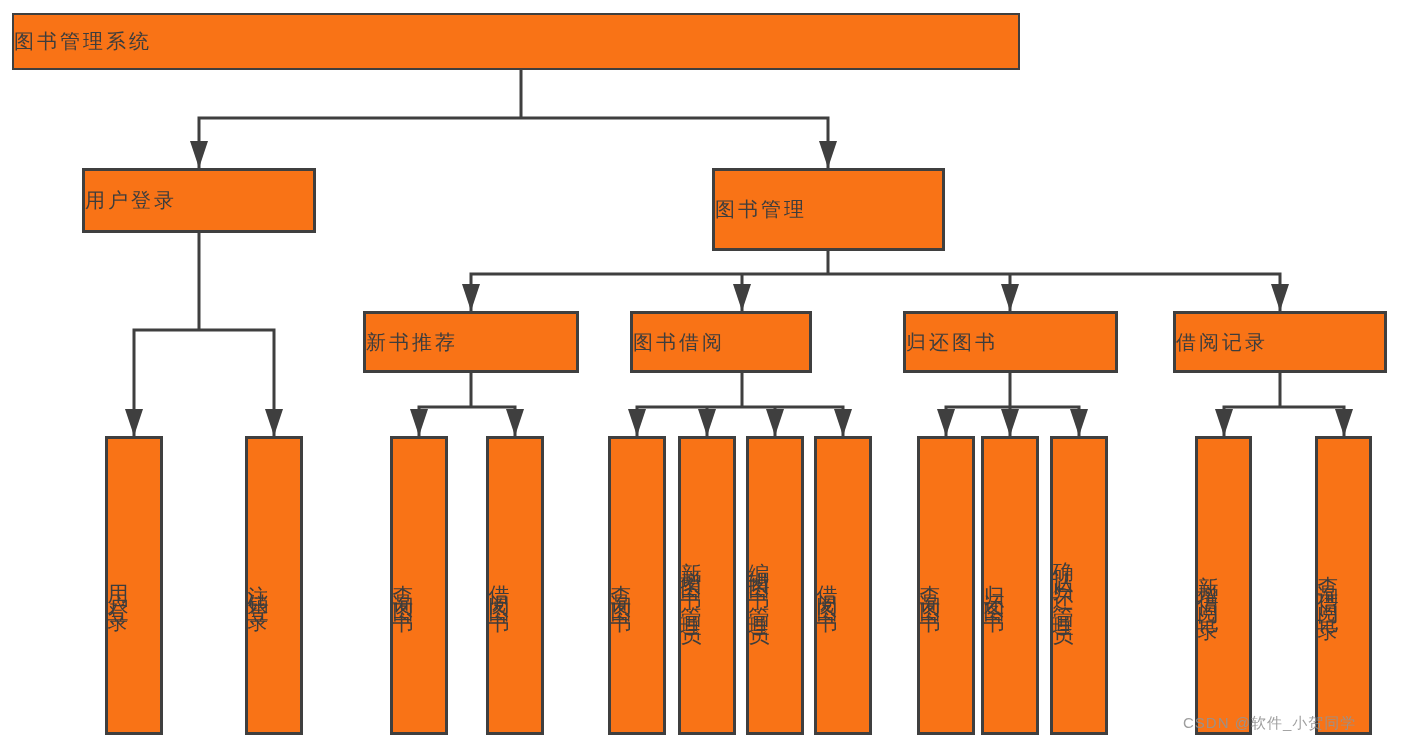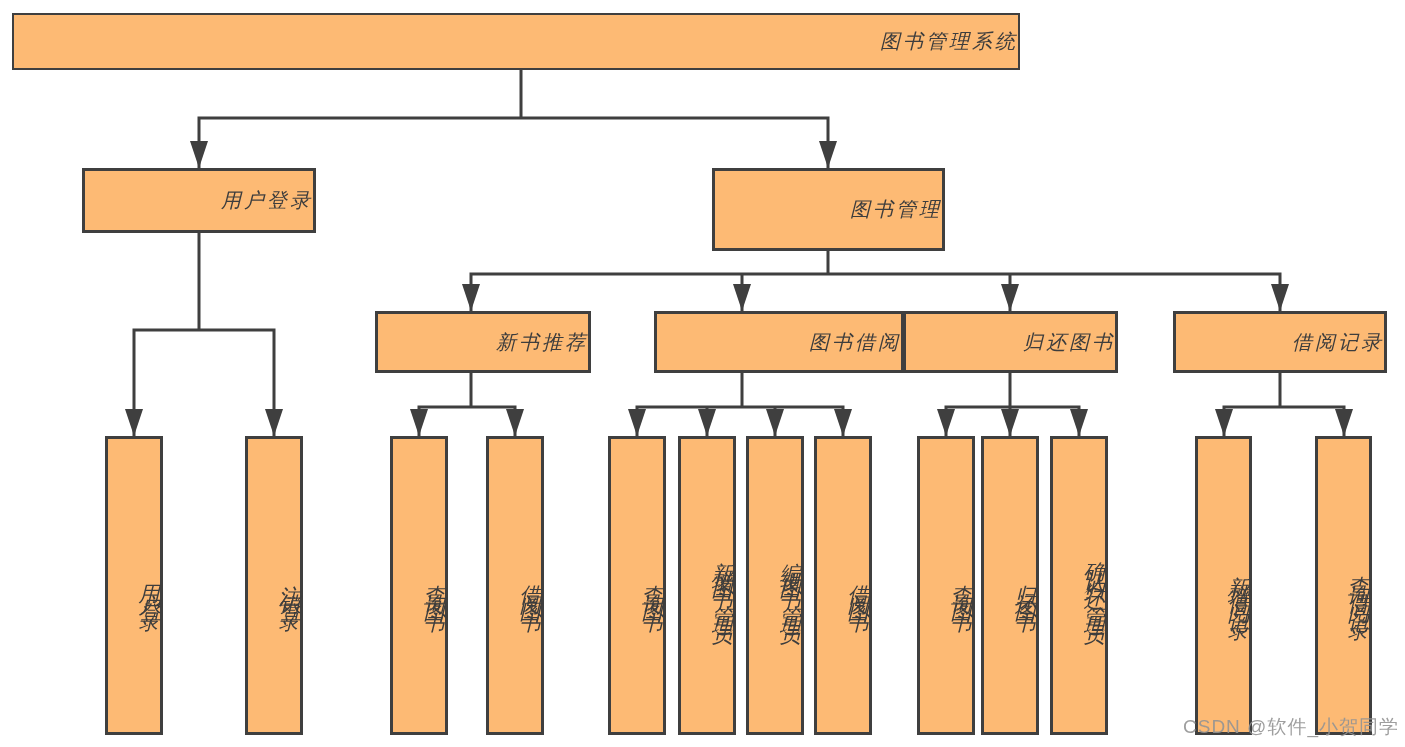--- a/index.html
+++ b/index.html
@@ -17,46 +17,45 @@
   }
   .connectors {
     position: absolute;
     left: 0; top: 0;
     width: 1405px; height: 747px;
     pointer-events: none;
   }
   .node {
     position: absolute;
     box-sizing: border-box;
-    background: #fdba74;
+    background: #f97316;
     border: 3px solid #3f3f3f;
     display: flex;
     align-items: center;
-    justify-content: flex-end;
+    justify-content: flex-start;
     color: #3d3d3d;
-    font-style: italic;
   }
   .node.root { border-width: 2px; }
   .node.h span {
     font-size: 20px;
     letter-spacing: 3px;
     white-space: nowrap;
   }
   .node.v span {
     writing-mode: vertical-rl;
     text-orientation: mixed;
     font-size: 21px;
     letter-spacing: 9px;
     line-height: 1;
   }
   .watermark {
     position: absolute;
     left: 1183px;
     top: 714px;
-    font-size: 19px;
+    font-size: 15px;
     letter-spacing: 1px;
     color: rgba(148, 148, 148, 0.9);
     white-space: nowrap;
     z-index: 5;
   }
 </style>
 </head>
 <body>
 
 <div class="stage">
@@ -108,24 +107,24 @@
     <span>图书管理系统</span>
   </div>
 
   <div class="node h" style="left:82px;top:168px;width:234px;height:65px">
     <span>用户登录</span>
   </div>
   <div class="node h" style="left:712px;top:168px;width:233px;height:83px">
     <span>图书管理</span>
   </div>
 
-  <div class="node h" style="left:375px;top:311px;width:216px;height:62px">
+  <div class="node h" style="left:363px;top:311px;width:216px;height:62px">
     <span>新书推荐</span>
   </div>
-  <div class="node h" style="left:654px;top:311px;width:250px;height:62px">
+  <div class="node h" style="left:630px;top:311px;width:182px;height:62px">
     <span>图书借阅</span>
   </div>
   <div class="node h" style="left:903px;top:311px;width:215px;height:62px">
     <span>归还图书</span>
   </div>
   <div class="node h" style="left:1173px;top:311px;width:214px;height:62px">
     <span>借阅记录</span>
   </div>
 
   <div class="node v" style="left:105px;top:436px;width:58px;height:299px">

